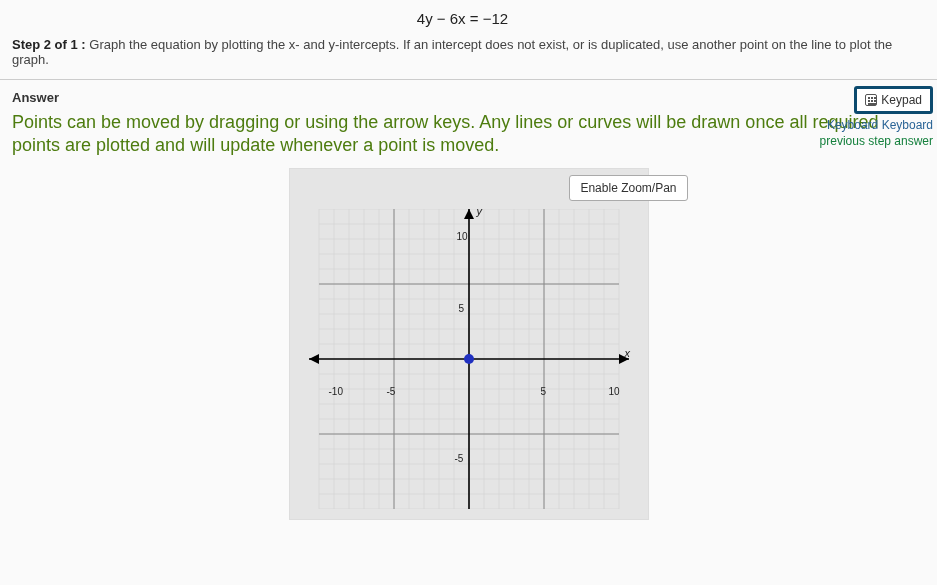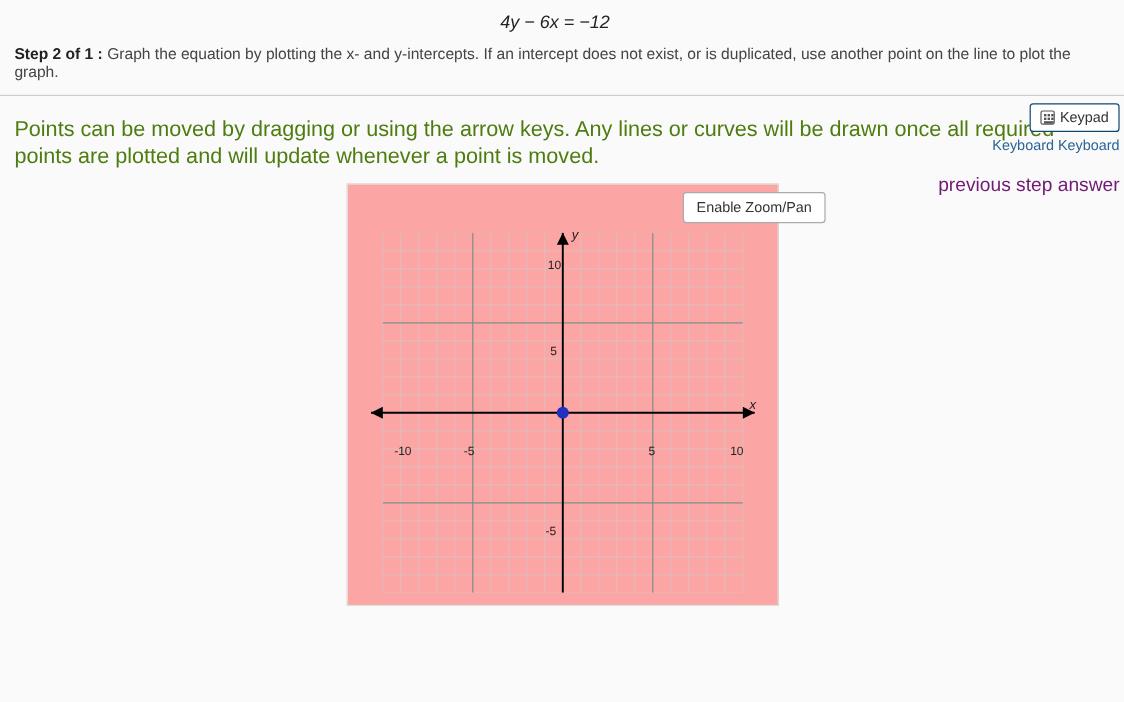--- a/index.html
+++ b/index.html
@@ -9,21 +9,20 @@
     color: #333;
     width: 937px;
     height: 585px;
     overflow: hidden;
     position: relative;
   }
   .equation {
     text-align: center;
     padding: 10px 12px 6px 0;
     font-size: 15px;
-    font-style: italic;
     color: #222;
   }
   .step-row {
     padding: 4px 12px 12px 12px;
     font-size: 13px;
     color: #444;
   }
   .step-row b { font-weight: 700; color: #222; }
   .divider {
     border: none;
@@ -39,21 +38,21 @@
     position: absolute;
     right: 4px;
     top: 6px;
     text-align: right;
     font-size: 12px;
   }
   .keypad-btn {
     display: inline-flex;
     align-items: center;
     gap: 4px;
-    border: 1px solid #0c4a6e;
+    border: 3px solid #0c4a6e;
     background: #fff;
     padding: 4px 8px;
     border-radius: 3px;
     font-size: 12px;
     color: #333;
     cursor: pointer;
   }
   .keypad-icon {
     width: 12px; height: 12px;
     border: 1px solid #555;
@@ -62,34 +61,34 @@
     background:
       linear-gradient(#555,#555) 2px 2px/2px 2px no-repeat,
       linear-gradient(#555,#555) 5px 2px/2px 2px no-repeat,
       linear-gradient(#555,#555) 8px 2px/2px 2px no-repeat,
       linear-gradient(#555,#555) 2px 5px/2px 2px no-repeat,
       linear-gradient(#555,#555) 5px 5px/2px 2px no-repeat,
       linear-gradient(#555,#555) 8px 5px/2px 2px no-repeat,
       linear-gradient(#555,#555) 2px 8px/8px 2px no-repeat;
   }
   .shortcuts-link { color: #2a6496; margin-top: 4px; display: block; cursor: pointer; }
-  .prev-step { color: #701a75; margin-top: 18px; display: block; cursor: pointer; font-size: 16px; }
+  .prev-step { color: #15803d; margin-top: 2px; display: block; cursor: pointer; font-size: 12px; }
   .instructions {
     padding: 6px 12px 4px 12px;
     font-size: 18px;
     color: #4d7c0f;
     line-height: 1.3;
   }
   .graph-wrap {
     display: flex;
     justify-content: center;
     margin-top: 6px;
   }
   .graph-panel {
-    background: #fca5a5;
+    background: #e5e5e5;
     border: 1px solid #ddd;
     position: relative;
     width: 360px;
     padding-top: 40px;
     padding-bottom: 10px;
   }
   .zoom-btn-el {
     position: absolute;
     top: 6px;
     right: -40px;
@@ -135,20 +134,21 @@
 <div class="equation">4y − 6x = −12</div>
 
 <div class="step-row">
   <b>Step 2 of 1 :</b>
   <span>Graph the equation by plotting the x- and y-intercepts. If an intercept does not exist, or is duplicated, use another point on the line to plot the graph.</span>
 </div>
 
 <hr class="divider">
 
 <div class="answer-section">
+  <div class="answer-title">Answer</div>
   <div class="right-tools">
     <button class="keypad-btn">
       <span class="keypad-icon"></span>
       <span>Keypad</span>
     </button>
     <a class="shortcuts-link">Keyboard Keyboard</a>
     <a class="prev-step">previous step answer</a>
   </div>
 </div>
 

